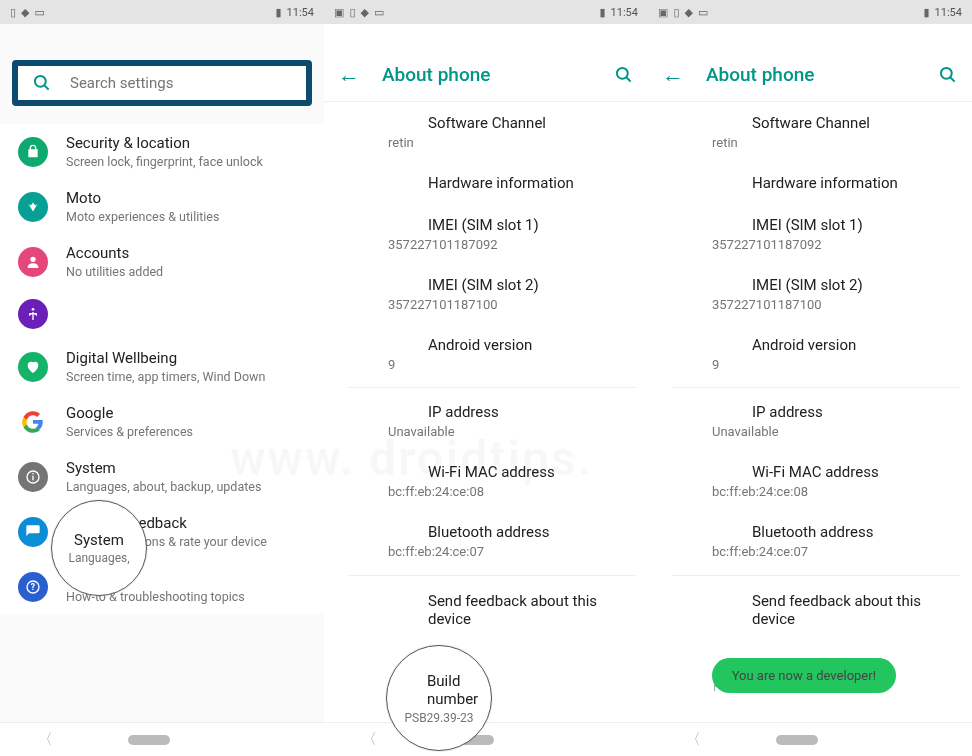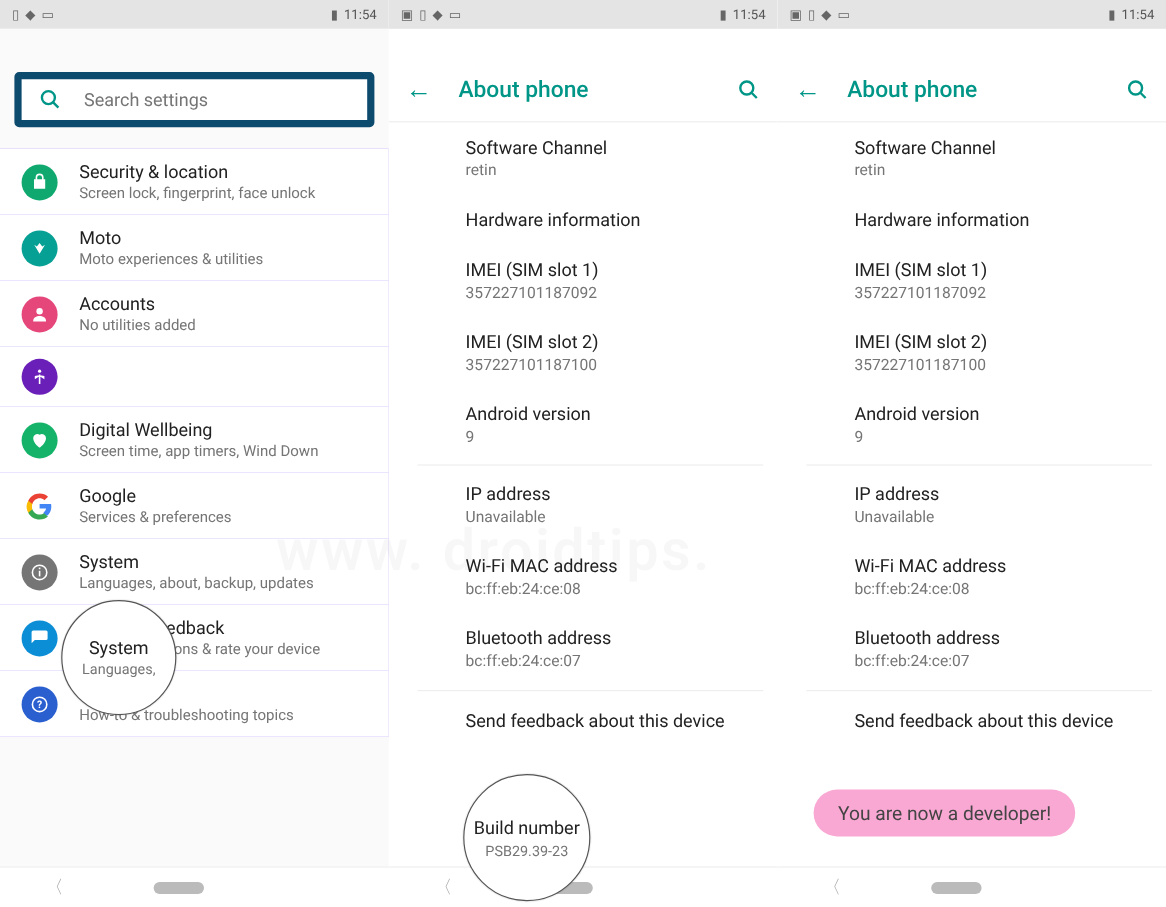--- a/index.html
+++ b/index.html
@@ -84,21 +84,21 @@
   .back-arrow { color: #009687; font-size: 22px; font-weight: 500; }
   .about-title { color: #009687; font-size: 19px; font-weight: 500; flex: 1; }
   .search-right { color: #009687; }
   .about-body {
     padding-left: 64px;
     padding-right: 12px;
   }
   .about-item {
     padding: 12px 0;
   }
-  .about-label { font-size: 15px; color: #212121; }
+  .about-label { font-size: 15px; color: #212121; margin-left: 40px; }
   .about-value { font-size: 13px; color: #757575; margin-top: 3px; }
   .about-divider { border-top: 1px solid #eee; margin-left: -40px; margin-top: 3px; margin-bottom: 3px; }
   
   .nav-bar {
     position: absolute;
     bottom: 0; left: 0; right: 0;
     height: 34px;
     background: #fff;
     border-top: 1px solid #eee;
     display: flex;
@@ -129,23 +129,23 @@
   .circle-sys .setting-sub { font-size: 12px; }
   .circle-build {
     width: 106px; height: 106px;
     left: 386px; top: 645px;
   }
   .circle-build .about-label { font-size: 15px; }
   .circle-build .about-value { font-size: 12px; }
   
   .toast {
     position: absolute;
-    background: #f9a8d4;
+    background: #22c55e;
     color: #444;
-    font-size: 16px;
+    font-size: 13px;
     padding: 10px 20px;
     border-radius: 20px;
     right: 76px;
     top: 658px;
     z-index: 4;
   }
   .behind-build {
     position: absolute;
     left: 713px;
     top: 680px;

